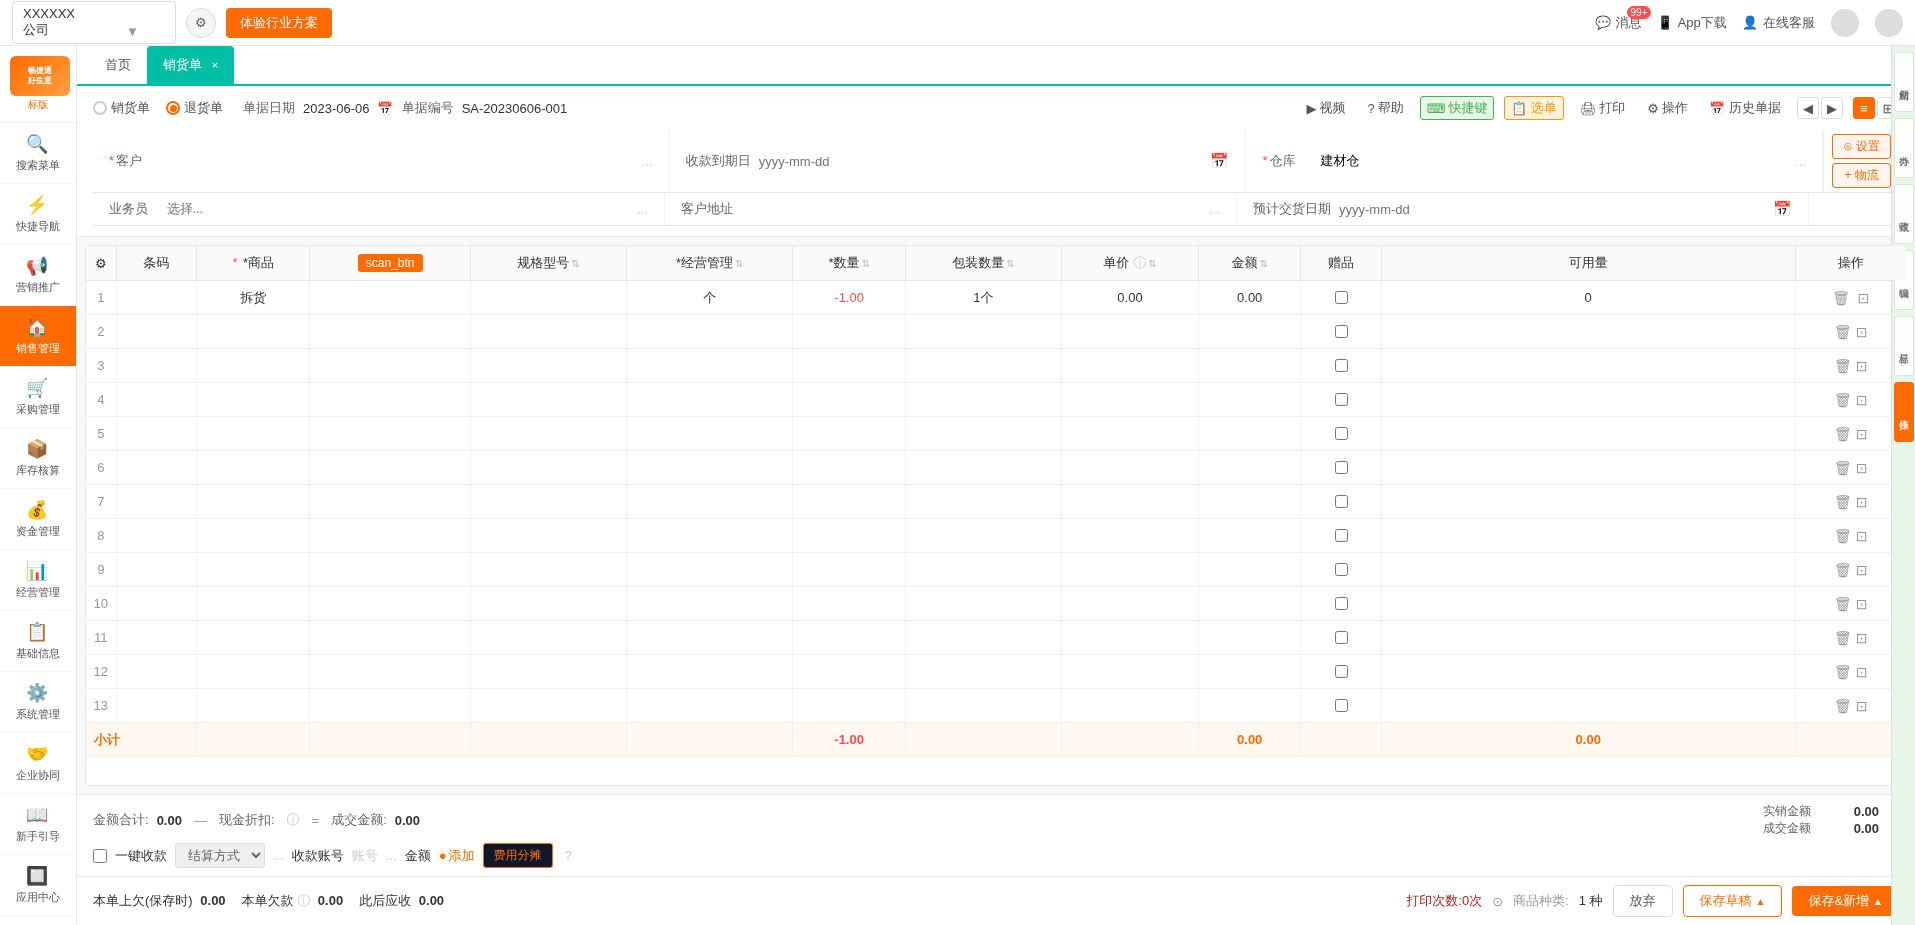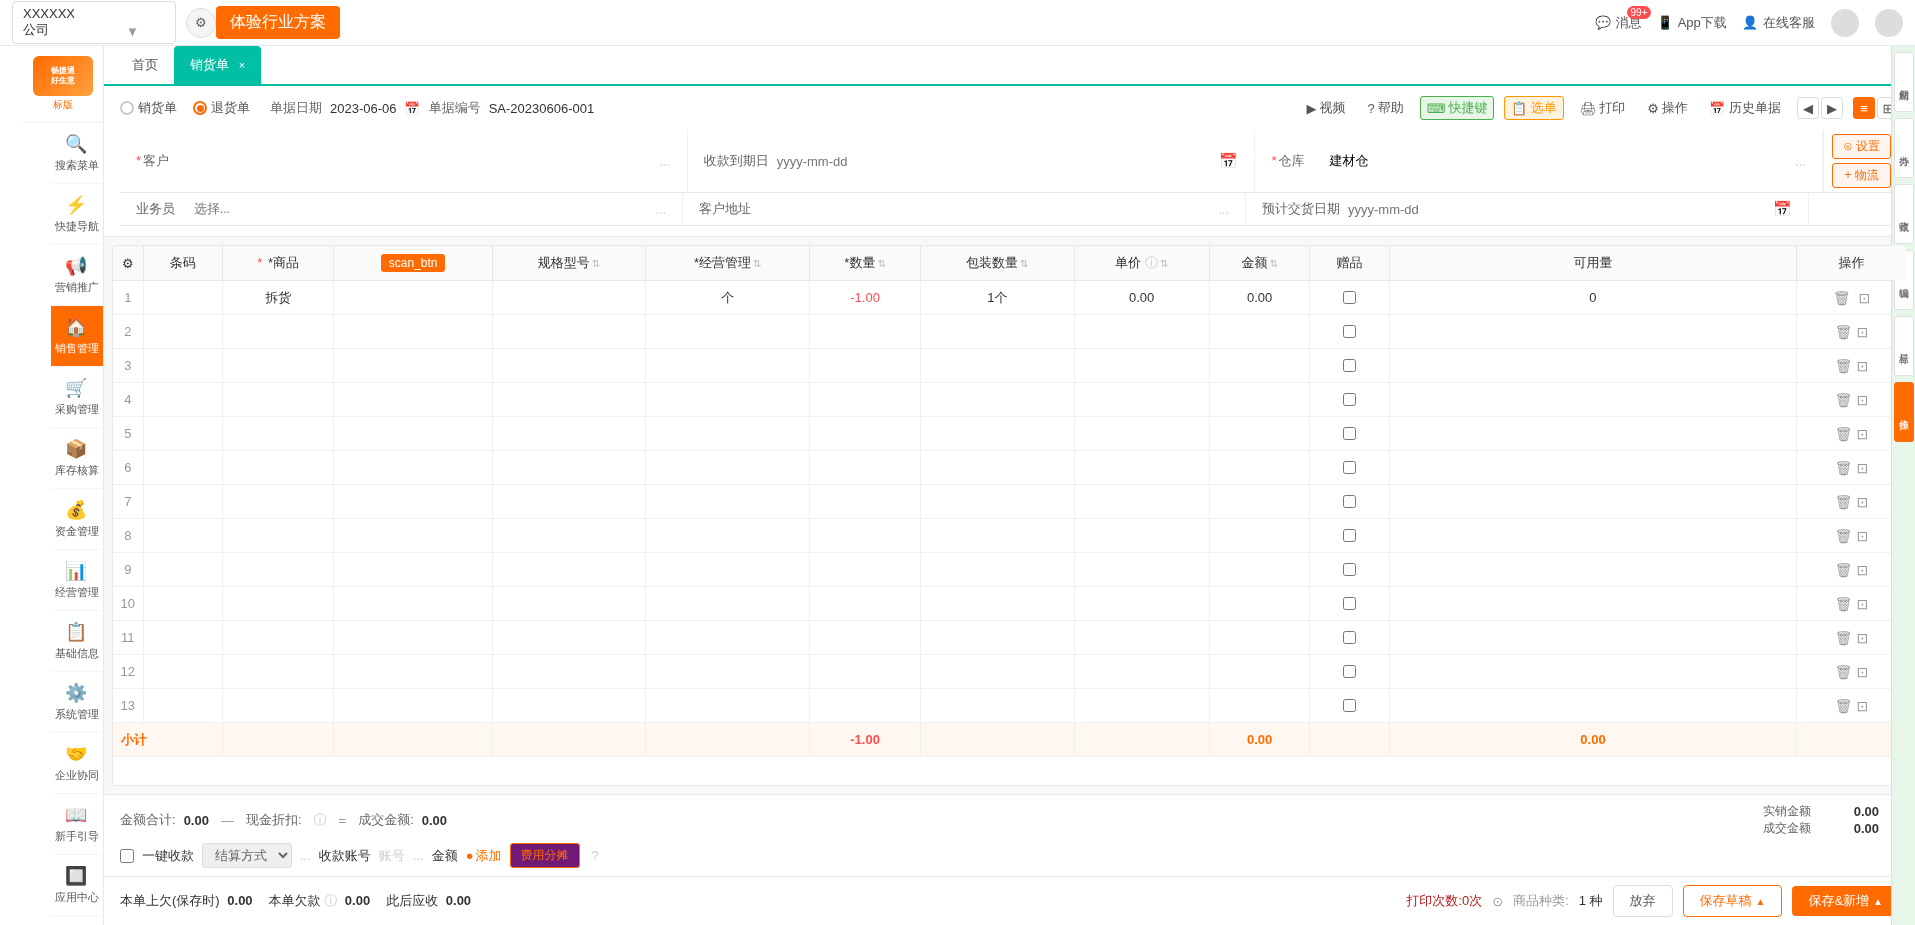--- a/index.html
+++ b/index.html
@@ -15,42 +15,42 @@
       padding: 4px 10px; min-width: 160px; cursor: pointer; background: #fff; gap: 45px;
     }
     .company-selector span { flex: 1; color: #333; }
     .company-selector .arrow { color: #999; margin-left: 6px; }
     .gear-btn {
       margin-left: 10px; width: 30px; height: 30px; border-radius: 50%;
       background: #f5f5f5; border: 1px solid #ddd; display: flex; align-items: center;
       justify-content: center; cursor: pointer; color: #666;
     }
     .trial-btn {
-      background: #ff6b00; color: #fff; border: none;
-      border-radius: 4px; padding: 6px 14px; cursor: pointer; font-size: 16px;
+      margin-left: 10px; background: #ff6b00; color: #fff; border: none;
+      border-radius: 4px; padding: 6px 14px; cursor: pointer; font-size: 13px;
     }
     .top-right {
       margin-left: auto; display: flex; align-items: center; gap: 16px;
     }
     .top-right-item {
       display: flex; align-items: center; gap: 4px; cursor: pointer; color: #555; position: relative;
     }
     .badge {
       position: absolute; top: -8px; right: -10px; background: #ff4d4f; color: #fff;
       border-radius: 8px; font-size: 10px; padding: 1px 4px; min-width: 16px; text-align: center;
     }
     .avatar { width: 28px; height: 28px; border-radius: 50%; background: #ddd; }
 
     
     .layout { display: flex; height: calc(100vh - 46px); }
 
     
     .sidebar {
-      width: 104px; background: #fff; border-right: 1px solid #e8e8e8;
-      display: flex; flex-direction: column; overflow-y: auto; align-items: flex-end;
+      width: 77px; background: #fff; border-right: 1px solid #e8e8e8;
+      display: flex; flex-direction: column; overflow-y: auto;
     }
     .sidebar-logo {
       padding: 10px; text-align: center; border-bottom: 1px solid #f0f0f0;
     }
     .logo-img {
       width: 60px; height: 40px; background: linear-gradient(135deg, #ff6b00, #ffa040);
       border-radius: 6px; display: flex; align-items: center; justify-content: center;
       color: #fff; font-size: 10px; font-weight: bold; margin: 0 auto 2px;
     }
     .logo-text { font-size: 10px; color: #ff6b00; }
@@ -182,21 +182,21 @@
     .payment-checkbox { width: 14px; height: 14px; }
     .payment-select {
       border: 1px solid #ddd; border-radius: 3px; padding: 3px 8px; color: #666; cursor: pointer;
     }
     .payment-dots { color: #ccc; cursor: pointer; }
     .add-btn {
       background: none; border: none; color: #ff6b00; cursor: pointer; font-size: 12px;
       display: flex; align-items: center; gap: 2px;
     }
     .expense-btn {
-      border: 1px solid #ff6b00; color: #ff6b00; background: #701a75; border-radius: 3px;
+      border: 1px solid #ff6b00; color: #ff6b00; background: #0f172a; border-radius: 3px;
       padding: 3px 10px; cursor: pointer; font-size: 12px;
     }
 
     
     .page-footer {
       background: #fff; border-top: 1px solid #e8e8e8; padding: 8px 16px;
       display: flex; align-items: center; gap: 16px;
     }
     .footer-stat { color: #555; }
     .footer-stat span { color: #333; }

